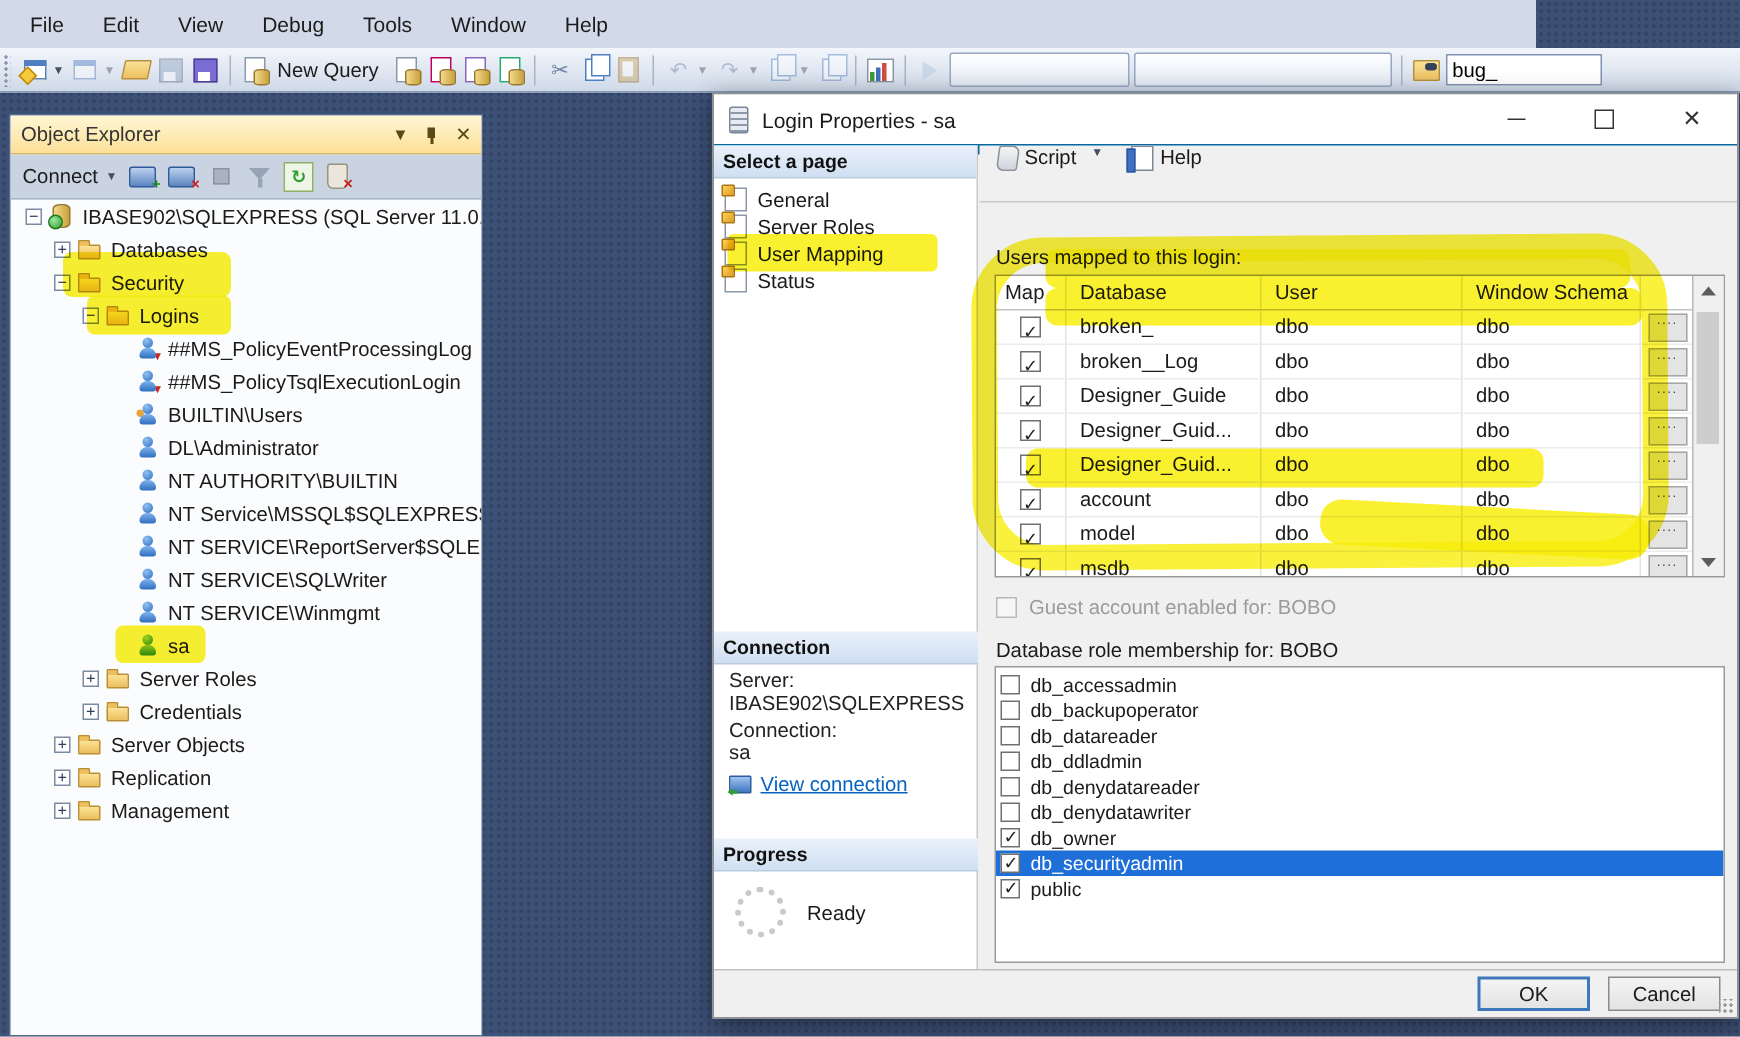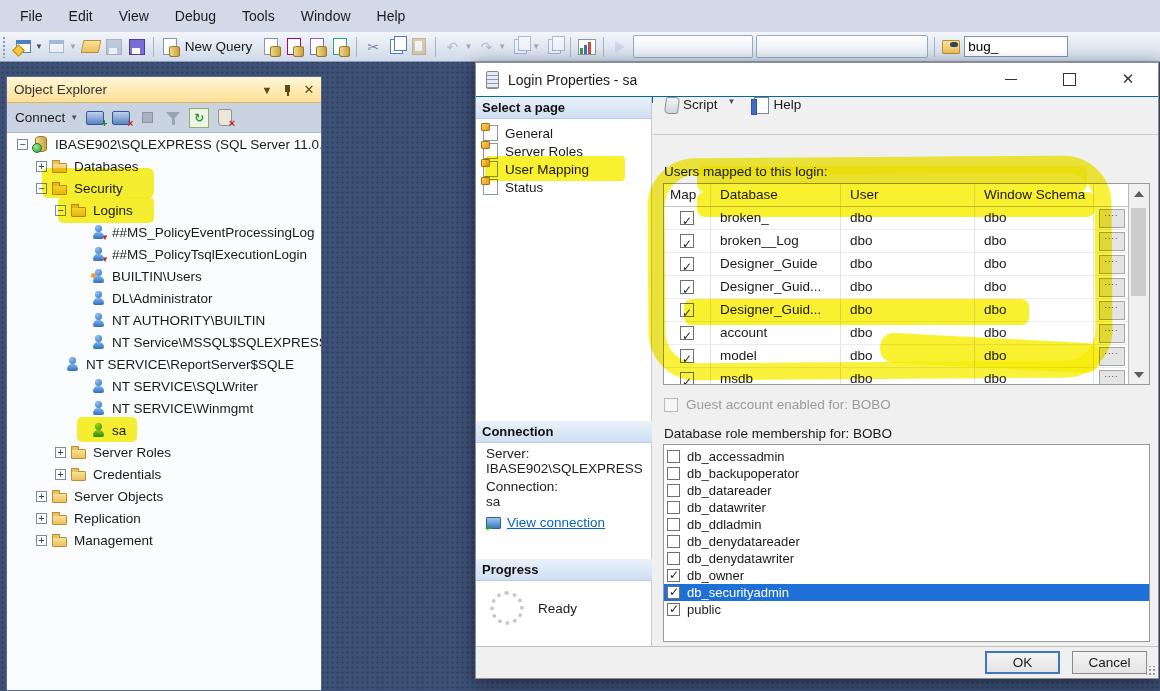--- a/index.html
+++ b/index.html
@@ -4,21 +4,21 @@
 <style>
   html,body{margin:0;padding:0}
   body{
     position:relative;width:1160px;height:691px;overflow:hidden;
     font-family:"Liberation Sans",sans-serif;
     background-color:#3d5076;
     background-image:radial-gradient(#324363 1px,transparent 1.4px);
     background-size:5px 5px;
   }
   
-  .menubar{position:absolute;left:0;top:0;width:1160px;height:32px;background:#d2dae9;
+  .menubar{position:absolute;left:0;top:0;width:1024px;height:32px;background:#d2dae9;
     display:flex;align-items:center;gap:2px;padding-left:8px;box-sizing:border-box;font-size:14px;color:#1b1b1b}
   .menu-item{padding:4px 12px;cursor:default}
   .toolbar{position:absolute;left:0;top:32px;width:1160px;height:30px;box-sizing:border-box;
     background:linear-gradient(#f3f6fb,#cfd9e8);border-bottom:1px solid #8da0bd;
     display:flex;align-items:center;gap:3px;padding:0 4px 0 2px;font-size:13.5px;color:#1b1b1b}
   .grip{width:5px;height:22px;margin-right:3px;
     background-image:radial-gradient(#8797b0 1px,transparent 1.2px);background-size:4px 4px}
   .tsep{width:1px;height:20px;background:#a5b3c8;margin:0 3px}
   .ti{width:20px;height:20px;position:relative;flex:none;display:flex;align-items:center;justify-content:center;border-radius:2px}
   .caret{font-size:8px;color:#445062;margin:0 1px 0 -1px}
@@ -353,21 +353,21 @@
       <div class="tree-row" style="padding-left: 67px;">
         <span class="exp-spacer"></span>
         <span class="ticon user"></span>
         <span class="tree-label">NT AUTHORITY\BUILTIN</span>
       </div>
       <div class="tree-row" style="padding-left: 67px;">
         <span class="exp-spacer"></span>
         <span class="ticon user"></span>
         <span class="tree-label">NT Service\MSSQL$SQLEXPRESS</span>
       </div>
-      <div class="tree-row" style="padding-left: 41px;">
+      <div class="tree-row" style="padding-left: 67px;">
         <span class="exp-spacer"></span>
         <span class="ticon user"></span>
         <span class="tree-label">NT SERVICE\ReportServer$SQLE</span>
       </div>
       <div class="tree-row" style="padding-left: 67px;">
         <span class="exp-spacer"></span>
         <span class="ticon user"></span>
         <span class="tree-label">NT SERVICE\SQLWriter</span>
       </div>
       <div class="tree-row" style="padding-left: 67px;">
@@ -595,24 +595,20 @@
           <span class="cb"></span>
           <span>db_accessadmin</span>
         </div>
         <div class="role-row">
           <span class="cb"></span>
           <span>db_backupoperator</span>
         </div>
         <div class="role-row">
           <span class="cb"></span>
           <span>db_datareader</span>
-        </div>
-        <div class="role-row">
-          <span class="cb"></span>
-          <span>db_datawriter</span>
         </div>
         <div class="role-row">
           <span class="cb"></span>
           <span>db_ddladmin</span>
         </div>
         <div class="role-row">
           <span class="cb"></span>
           <span>db_denydatareader</span>
         </div>
         <div class="role-row">

